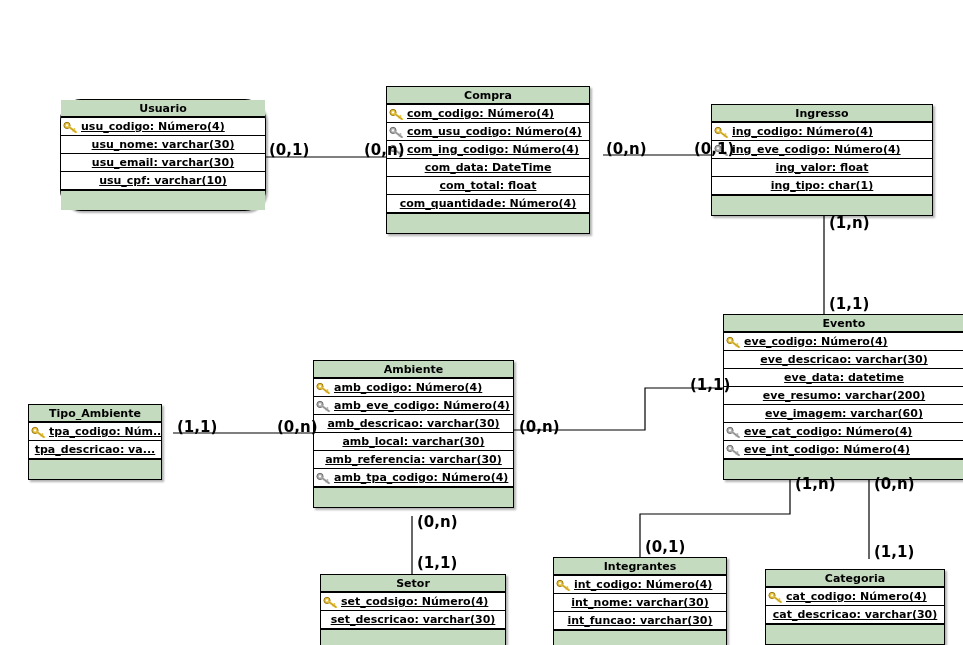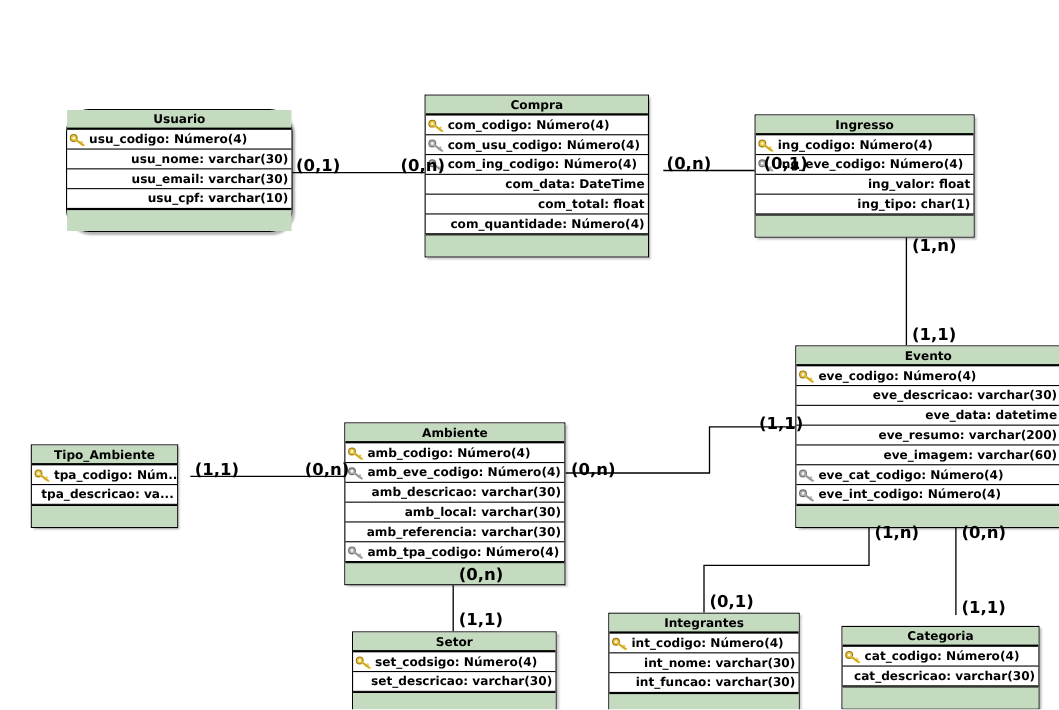--- a/index.html
+++ b/index.html
@@ -38,33 +38,34 @@
     font-weight: bold;
     font-size: 11px;
     color: #000000;
     line-height: 17px;
     height: 18px;
     overflow: hidden;
     white-space: nowrap;
   }
   .ent-attrs {
     box-sizing: border-box;
+    text-decoration: underline;
   }
   .attr {
     box-sizing: border-box;
     position: relative;
     height: 18px;
     line-height: 18px;
     border-bottom: 1px solid #000000;
     font-size: 11px;
     font-weight: bold;
     color: #000000;
     white-space: nowrap;
     overflow: hidden;
-    text-align: right;
+    text-align: center;
     padding: 0 3px 0 3px;
   }
   .attr.has-key {
     text-align: left;
     padding-left: 20px;
   }
   .keyicon {
     position: absolute;
     left: 2px;
     top: 3px;
@@ -139,21 +140,21 @@
             <path d="M6.3 6.2 L13 11.2" stroke="#b0b0b0" stroke-width="2.2" stroke-linecap="round"></path>
             <path d="M10.2 9.6 L11.4 8.1" stroke="#b0b0b0" stroke-width="2" stroke-linecap="round"></path>
             <path d="M6.3 6.2 L13 11.2" stroke="#6e6e6e" stroke-width="0.6" fill="none"></path>
           </svg><span>com_ing_codigo: Número(4)</span></div>
         <div class="attr"><span>com_data: DateTime</span></div>
         <div class="attr"><span>com_total: float</span></div>
         <div class="attr"><span>com_quantidade: Número(4)</span></div>
       </div>
       <div class="ent-footer"></div>
     </div>
-    <div class="entity" style="left: 686px; top: 104px; width: 200px;">
+    <div class="entity" style="left: 711px; top: 104px; width: 222px;">
       <div class="ent-header">Ingresso</div>
       <div class="ent-attrs">
         <div class="attr has-key"><svg class="keyicon" viewBox="0 0 15 12">
             <circle cx="4" cy="4.4" r="3.1" fill="#e8c340" stroke="#9c7a10" stroke-width="1"></circle>
             <circle cx="4" cy="4.4" r="1.1" fill="#ffffff"></circle>
             <path d="M6.3 6.2 L13 11.2" stroke="#e8c340" stroke-width="2.2" stroke-linecap="round"></path>
             <path d="M10.2 9.6 L11.4 8.1" stroke="#e8c340" stroke-width="2" stroke-linecap="round"></path>
             <path d="M6.3 6.2 L13 11.2" stroke="#9c7a10" stroke-width="0.6" fill="none"></path>
           </svg><span>ing_codigo: Número(4)</span></div>
         <div class="attr has-key"><svg class="keyicon" viewBox="0 0 15 12">
@@ -192,21 +193,21 @@
         <div class="attr has-key"><svg class="keyicon" viewBox="0 0 15 12">
             <circle cx="4" cy="4.4" r="3.1" fill="#b0b0b0" stroke="#6e6e6e" stroke-width="1"></circle>
             <circle cx="4" cy="4.4" r="1.1" fill="#ffffff"></circle>
             <path d="M6.3 6.2 L13 11.2" stroke="#b0b0b0" stroke-width="2.2" stroke-linecap="round"></path>
             <path d="M10.2 9.6 L11.4 8.1" stroke="#b0b0b0" stroke-width="2" stroke-linecap="round"></path>
             <path d="M6.3 6.2 L13 11.2" stroke="#6e6e6e" stroke-width="0.6" fill="none"></path>
           </svg><span>eve_int_codigo: Número(4)</span></div>
       </div>
       <div class="ent-footer"></div>
     </div>
-    <div class="entity" style="left: 313px; top: 360px; width: 201px; margin-top: 24px;">
+    <div class="entity" style="left: 313px; top: 360px; width: 201px;">
       <div class="ent-header">Ambiente</div>
       <div class="ent-attrs">
         <div class="attr has-key"><svg class="keyicon" viewBox="0 0 15 12">
             <circle cx="4" cy="4.4" r="3.1" fill="#e8c340" stroke="#9c7a10" stroke-width="1"></circle>
             <circle cx="4" cy="4.4" r="1.1" fill="#ffffff"></circle>
             <path d="M6.3 6.2 L13 11.2" stroke="#e8c340" stroke-width="2.2" stroke-linecap="round"></path>
             <path d="M10.2 9.6 L11.4 8.1" stroke="#e8c340" stroke-width="2" stroke-linecap="round"></path>
             <path d="M6.3 6.2 L13 11.2" stroke="#9c7a10" stroke-width="0.6" fill="none"></path>
           </svg><span>amb_codigo: Número(4)</span></div>
         <div class="attr has-key"><svg class="keyicon" viewBox="0 0 15 12">

